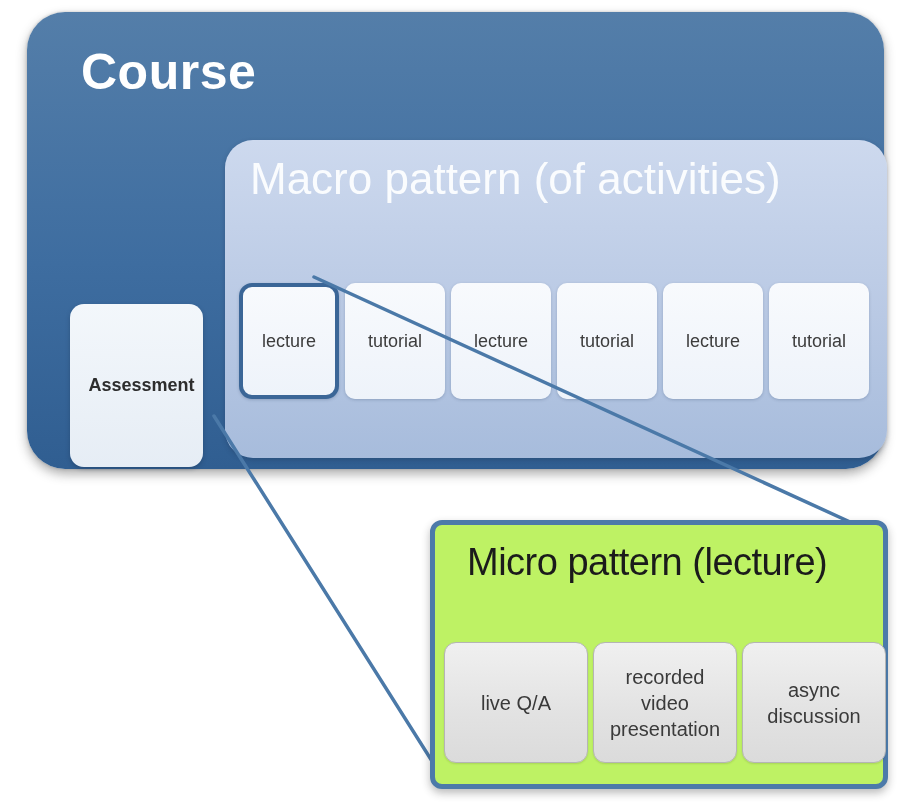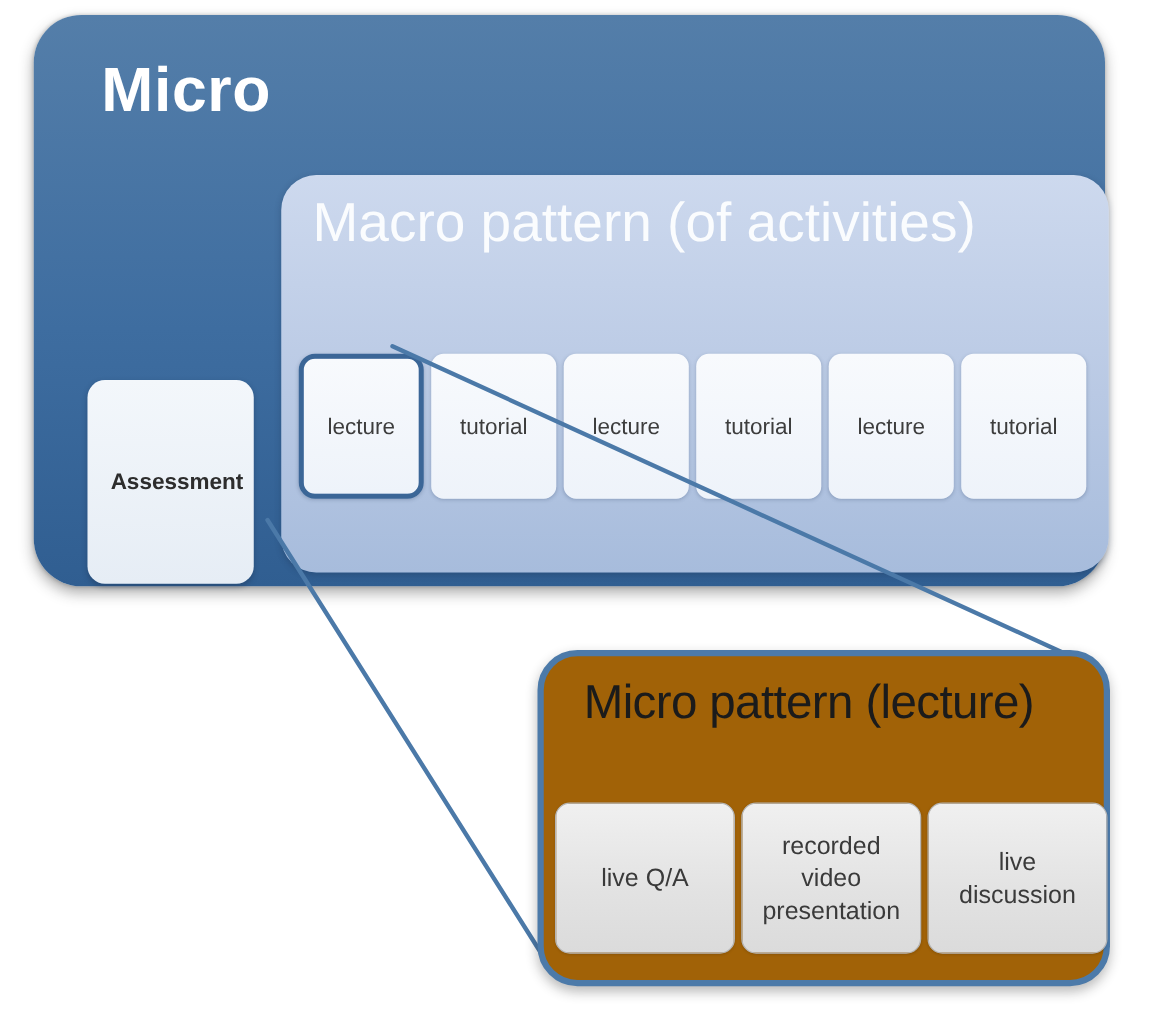--- a/index.html
+++ b/index.html
@@ -74,23 +74,23 @@
   
   .connectors {
     position: absolute; left: 0; top: 0; width: 919px; height: 812px;
     pointer-events: none; z-index: 5;
   }
 
   
   .micro-box {
     position: absolute;
     left: 430px; top: 520px; width: 458px; height: 269px;
-    background: #a16207;
+    background: #bef264;
     border: 5px solid #4c7aa9;
-    border-radius: 32px;
+    border-radius: 12px;
     box-shadow: 0 4px 9px rgba(30,30,30,0.3);
     z-index: 10;
   }
   .micro-title {
     position: absolute; left: 32px; top: 16px;
     font-size: 38px; line-height: 1.15; font-weight: 500;
     color: #1b1b1b; letter-spacing: -0.5px;
   }
   .micro-row {
     position: absolute; left: 9px; top: 117px;
@@ -108,21 +108,21 @@
     display: block; width: 118px;
     font-size: 20px; color: #3a3a3a; line-height: 1.3;
   }
 </style>
 </head>
 <body>
 
 <div class="canvas">
 
   <div class="course-box">
-    <div class="course-title">Micro</div>
+    <div class="course-title">Course</div>
 
 
     <div class="side-box as">
       <span>Assessment</span>
     </div>
 
     <div class="macro-box">
       <div class="macro-title">Macro pattern (of activities)</div>
 
       <div class="activity-row">
@@ -157,18 +157,18 @@
     <div class="micro-title">Micro pattern (lecture)</div>
 
     <div class="micro-row">
       <div class="micro-item">
         <span>live Q/A</span>
       </div>
       <div class="micro-item">
         <span>recorded video presentation</span>
       </div>
       <div class="micro-item">
-        <span>live discussion</span>
+        <span>async discussion</span>
       </div>
     </div>
   </div>
 
 </div>
 
 </body></html>

